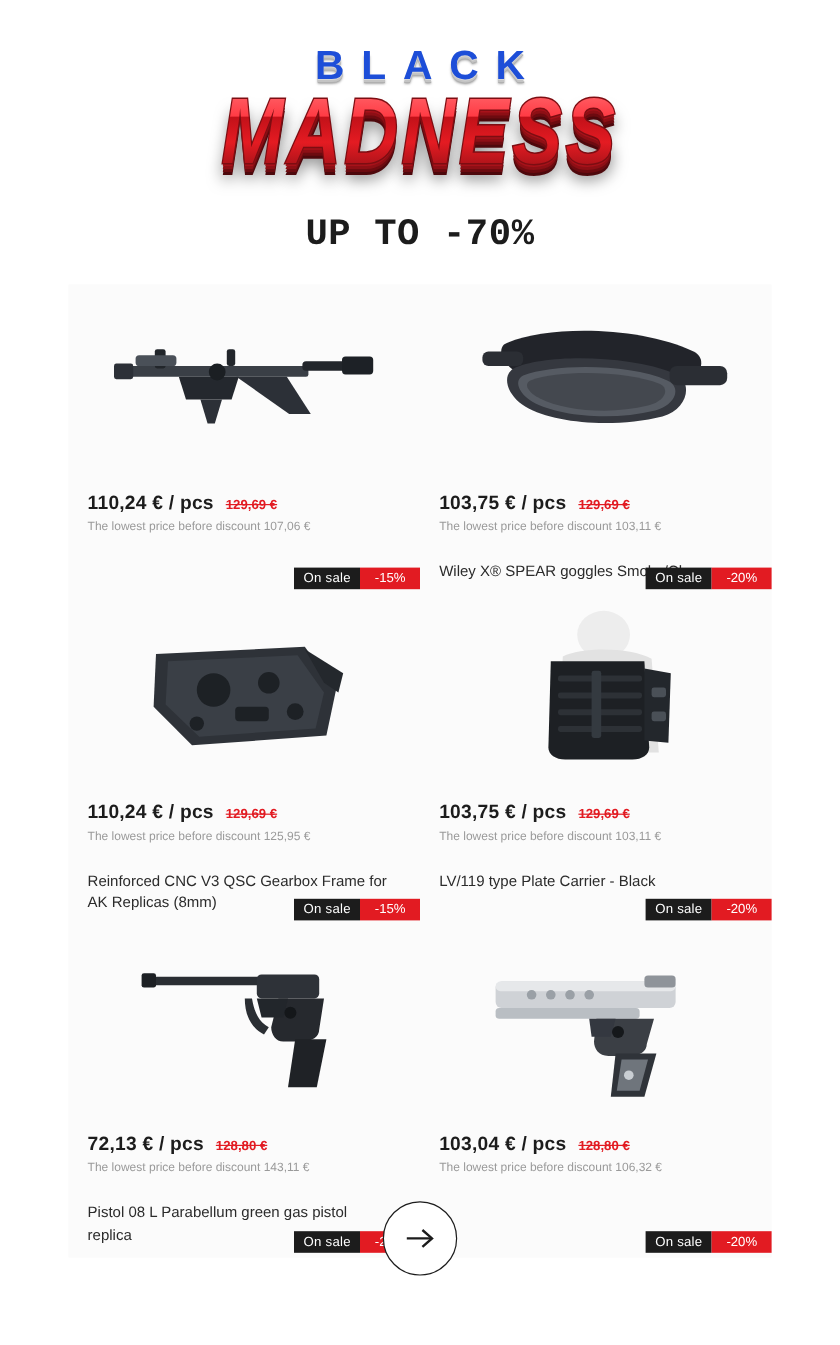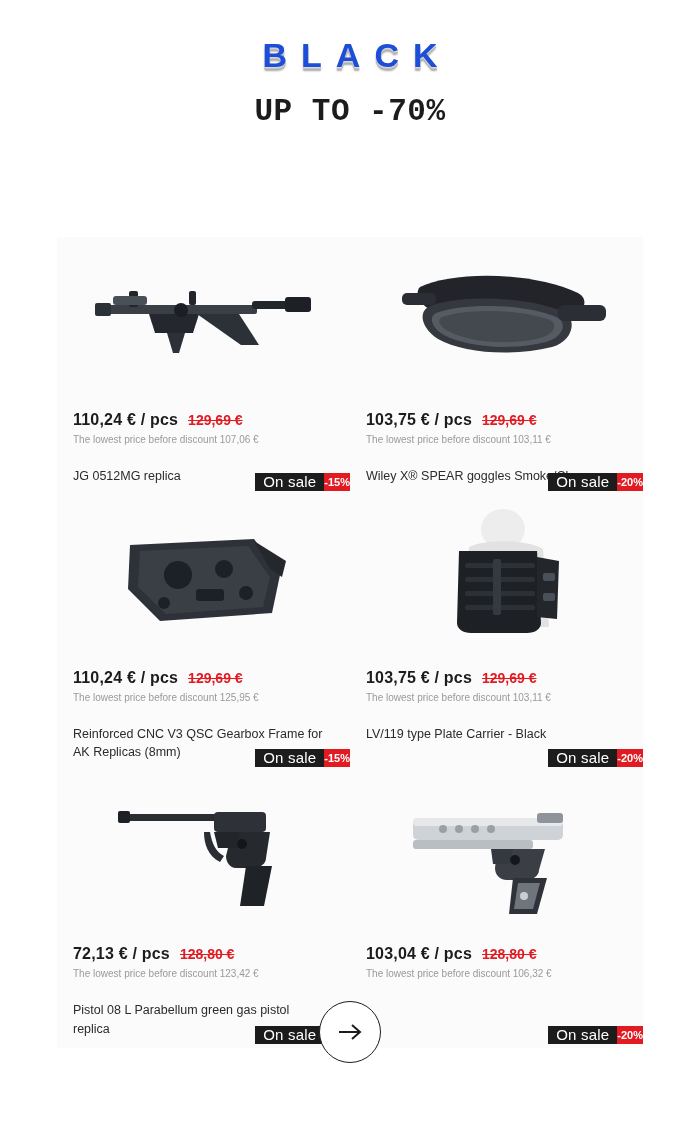--- a/index.html
+++ b/index.html
@@ -120,49 +120,49 @@
     position: absolute;
     right: 0;
     bottom: 4px;
     display: flex;
     align-items: stretch;
     height: 18px;
   }
   .badge-sale {
     background: #1c1c1c;
     color: #ffffff;
-    font-size: 15px;
+    font-size: 11px;
     line-height: 18px;
     padding: 0 8px;
     letter-spacing: .2px;
   }
   .badge-pct {
     background: #e21b22;
     color: #ffffff;
     font-size: 11px;
-    font-weight: 700;
+    font-weight: 400;
     line-height: 18px;
-    padding: 0 0;
+    padding: 0 12px;
   }
 
   .price-row {
     margin-top: 20px;
     display: flex;
     align-items: baseline;
     gap: 10px;
     padding-left: 6px;
   }
   .price-now {
     font-size: 16px;
     font-weight: 700;
     color: #1c1c1c;
     letter-spacing: .2px;
   }
   .price-old {
-    font-size: 14px;
+    font-size: 11px;
     font-weight: 700;
     color: #e21b22;
     text-decoration: line-through;
   }
   .price-note {
     margin-top: 5px;
     padding-left: 6px;
     font-size: 10px;
     color: #9a9a9a;
   }
@@ -195,20 +195,24 @@
   }
   .next-btn svg { display: block; }
 </style>
 </head>
 <body>
 
 <div class="page">
 
   <div class="hero">
     <div class="hero-black">BLACK</div>
+    <div class="hero-madness-wrap">
+      <div class="hero-madness">MADNESS</div>
+      <div class="hero-madness-shine">MADNESS</div>
+    </div>
     <div class="hero-upto">UP TO -70%</div>
   </div>
 
   <div class="grid-wrap">
     <div class="grid">
 
       <div class="cell">
         <div class="thumb">
           <svg width="230" height="120" viewBox="0 0 230 120">
             <g fill="#3a3f46">
@@ -228,21 +232,20 @@
         </div>
         <div class="badges">
           <span class="badge-sale">On sale</span>
           <span class="badge-pct">-15%</span>
         </div>
         <div class="price-row">
           <span class="price-now">110,24 € / pcs</span>
           <span class="price-old">129,69 €</span>
         </div>
         <div class="price-note">The lowest price before discount 107,06 €</div>
-        <div class="prod-title">JG 0512MG replica</div>
       </div>
 
       <div class="cell">
         <div class="thumb">
           <svg width="230" height="125" viewBox="0 0 230 125">
             <path d="M38 28 C70 12 150 12 196 34 C206 39 204 52 192 54 L60 54 C44 54 30 36 38 28 Z" fill="#22242a"></path>
             <path d="M46 48 C70 36 140 36 180 52 C196 58 192 82 170 88 C130 98 80 94 56 80 C40 70 36 54 46 48 Z" fill="#35383f"></path>
             <path d="M54 54 C80 44 142 44 174 58 C186 63 182 78 164 83 C128 92 84 88 62 76 C50 69 46 58 54 54 Z" fill="#5a5f67" opacity=".9"></path>
             <path d="M60 58 C86 49 140 50 168 61 C176 65 173 75 158 79 C126 87 88 83 68 73 C58 68 54 61 60 58 Z" fill="#44484f"></path>
             <rect x="176" y="46" width="48" height="16" rx="6" fill="#2b2e34"></rect>
@@ -328,21 +331,21 @@
           </svg>
         </div>
         <div class="badges">
           <span class="badge-sale">On sale</span>
           <span class="badge-pct">-25%</span>
         </div>
         <div class="price-row">
           <span class="price-now">72,13 € / pcs</span>
           <span class="price-old">128,80 €</span>
         </div>
-        <div class="price-note">The lowest price before discount 123,42 €</div>
+        <div class="price-note">The lowest price before discount 143,11 €</div>
         <div class="prod-title">Pistol 08 L Parabellum green gas pistol replica</div>
       </div>
 
       <div class="cell">
         <div class="thumb">
           <svg width="220" height="135" viewBox="0 0 220 135">
             <rect x="26" y="30" width="150" height="22" rx="5" fill="#cfd2d6"></rect>
             <rect x="26" y="30" width="150" height="8" rx="4" fill="#e6e8ea"></rect>
             <g fill="#9aa0a6">
               <circle cx="56" cy="41" r="4"></circle>

